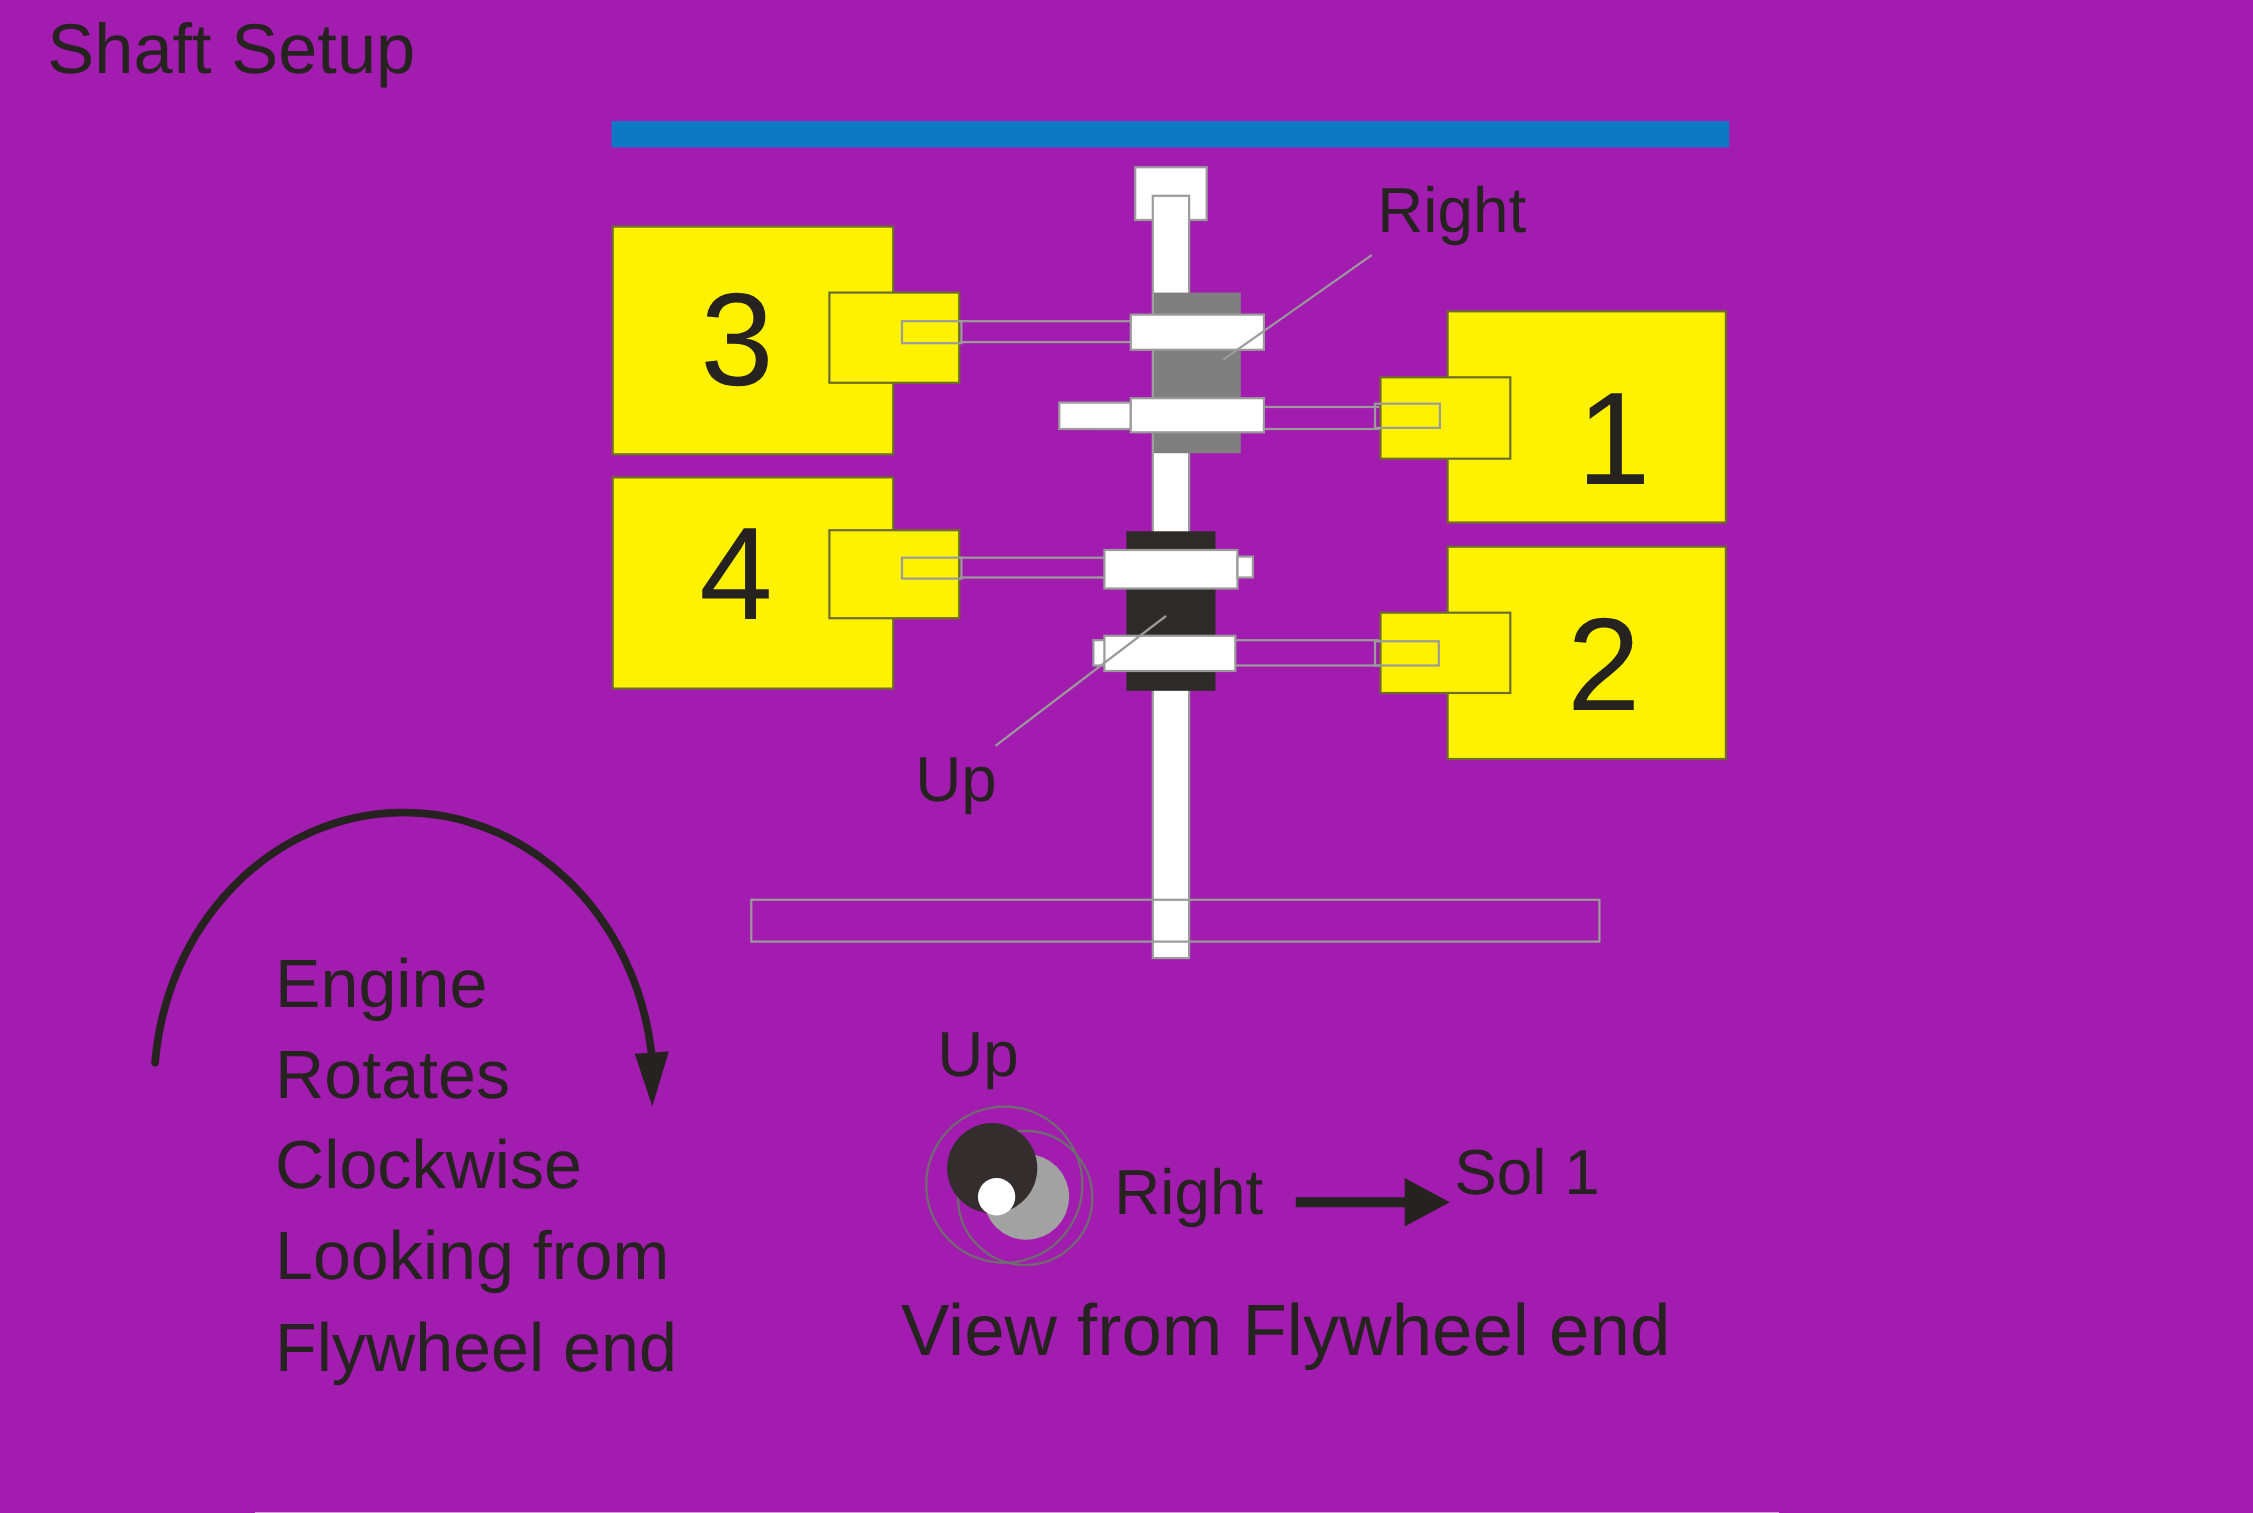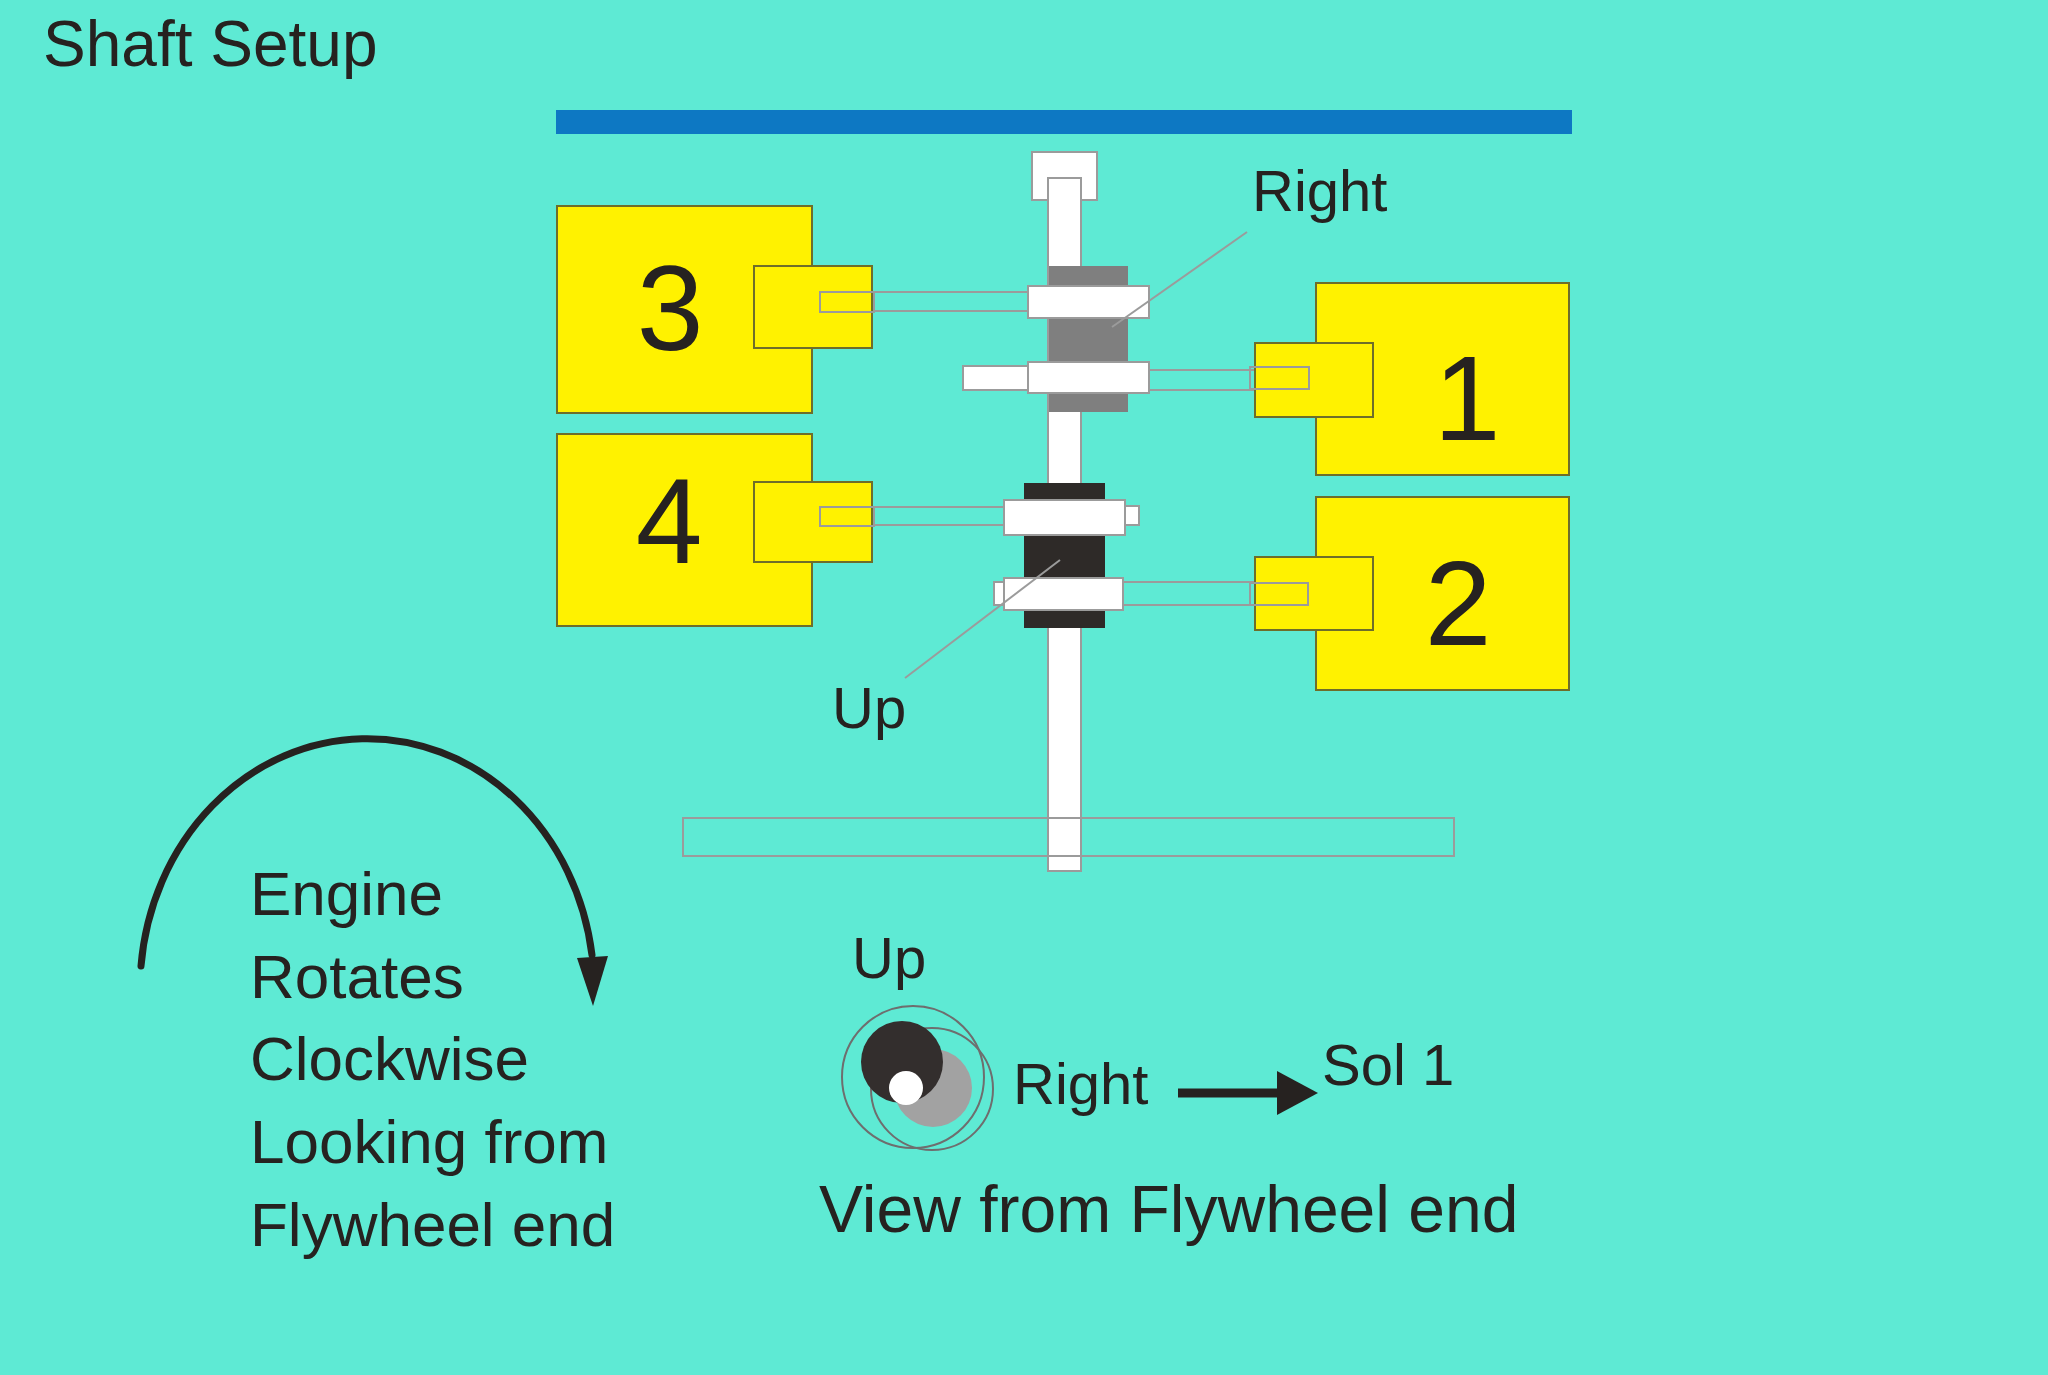--- a/index.html
+++ b/index.html
@@ -1,19 +1,19 @@
 <!DOCTYPE html>
 <html><head>
 <meta charset="utf-8">
 <style>
   html,body{margin:0;padding:0;background:#ffffff;}
   .canvas{
     position:relative;
     width:2048px;height:1375px;
-    background:#5eead4;
+    background:#a21caf;
     font-family:"Liberation Sans", sans-serif;
     overflow:hidden;
   }
   svg{display:block;width:2048px;height:1375px;}
   text{fill:#262220;font-family:"Liberation Sans", sans-serif;}
   .t-title{font-size:64px;}
   .t-label{font-size:58px;}
   .t-note{font-size:62px;}
   .t-digit{font-size:120px;}
   .t-caption{font-size:66px;}

